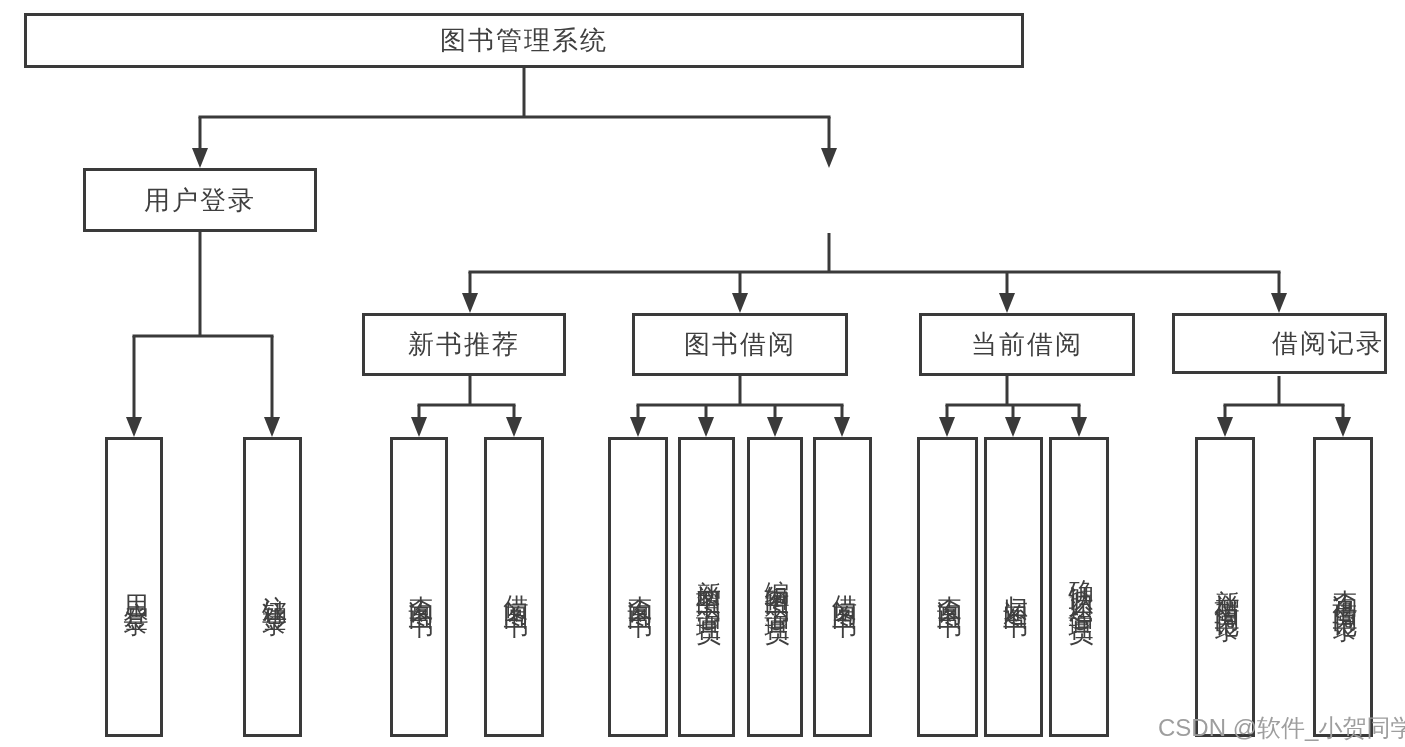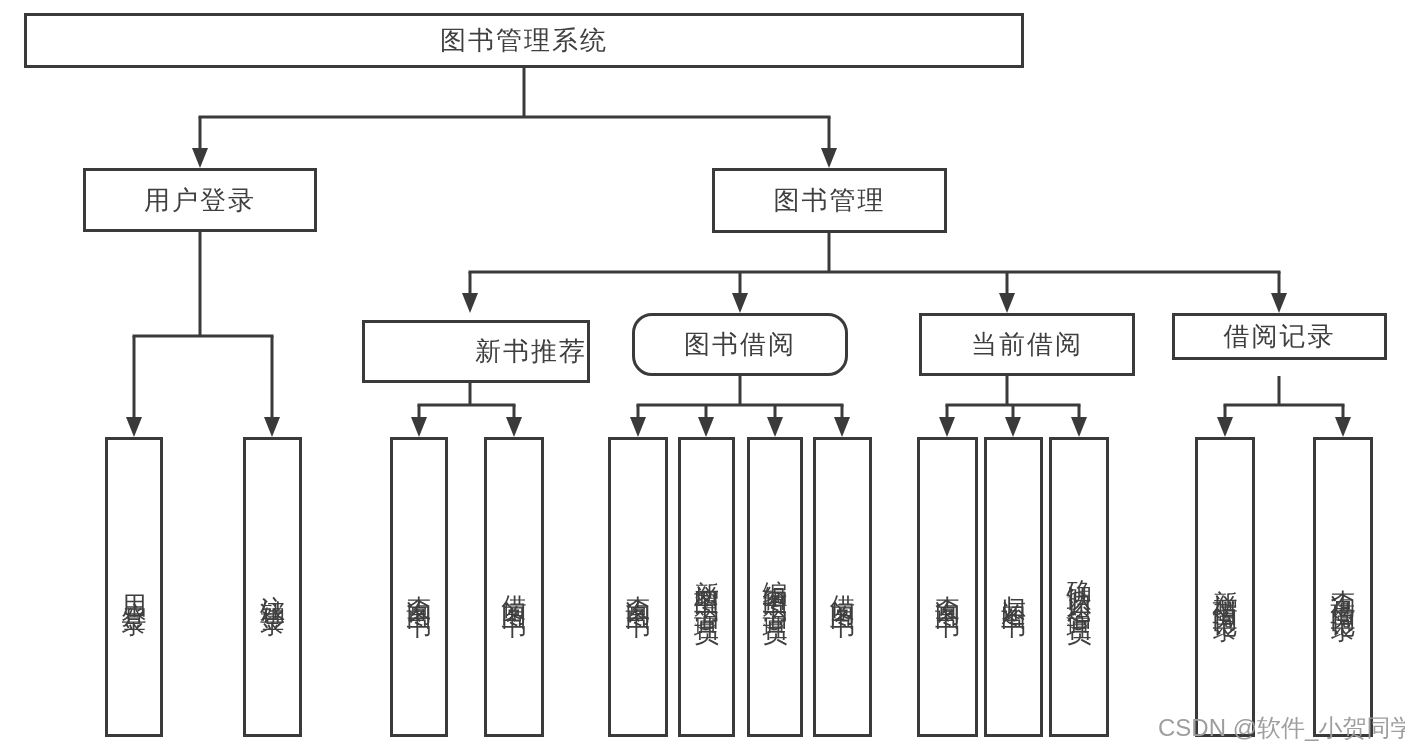--- a/index.html
+++ b/index.html
@@ -25,20 +25,21 @@
   }
   .node {
     position: absolute;
     box-sizing: border-box;
     border: 3px solid var(--line, #3a3a3a);
     background: #ffffff;
     display: flex;
     align-items: center;
     justify-content: center;
     z-index: 2;
+    font-family: Liberation Mono, monospace;
   }
   .node .h-label {
     font-size: 26px;
     letter-spacing: 2px;
     color: var(--text, #3f3f3f);
     white-space: nowrap;
   }
   .leaf {
     top: 437px;
     height: 300px;
@@ -143,34 +144,31 @@
     </g>
   </svg>
 
   <div class="node" style="left:24px; top:13px; width:1000px; height:55px;">
     <span class="h-label">图书管理系统</span>
   </div>
 
   <div class="node" style="left:83px; top:168px; width:234px; height:64px;">
     <span class="h-label">用户登录</span>
   </div>
-  <div class="node" style="left:712px; top:168px; width:235px; height:65px;">
-    <span class="h-label">图书管理</span>
-  </div>
-
-  <div class="node" style="left:362px; top:320px; width:228px; height:63px;justify-content:flex-end;">
+
+  <div class="node" style="left:362px; top:313px; width:204px; height:63px;">
     <span class="h-label">新书推荐</span>
   </div>
-  <div class="node" style="left:632px; top:313px; width:216px; height:63px;border-radius:20px;">
+  <div class="node" style="left:632px; top:313px; width:216px; height:63px;">
     <span class="h-label">图书借阅</span>
   </div>
   <div class="node" style="left:919px; top:313px; width:216px; height:63px;">
     <span class="h-label">当前借阅</span>
   </div>
-  <div class="node" style="left:1172px; top:313px; width:215px; height:47px;">
+  <div class="node" style="left:1172px; top:313px; width:215px; height:61px;justify-content:flex-end;">
     <span class="h-label">借阅记录</span>
   </div>
 
   <div class="node leaf" style="left:105px; width:58px;">
     <span class="v-label">用户登录</span>
   </div>
   <div class="node leaf" style="left:243px; width:59px;">
     <span class="v-label">注销登录</span>
   </div>
 

